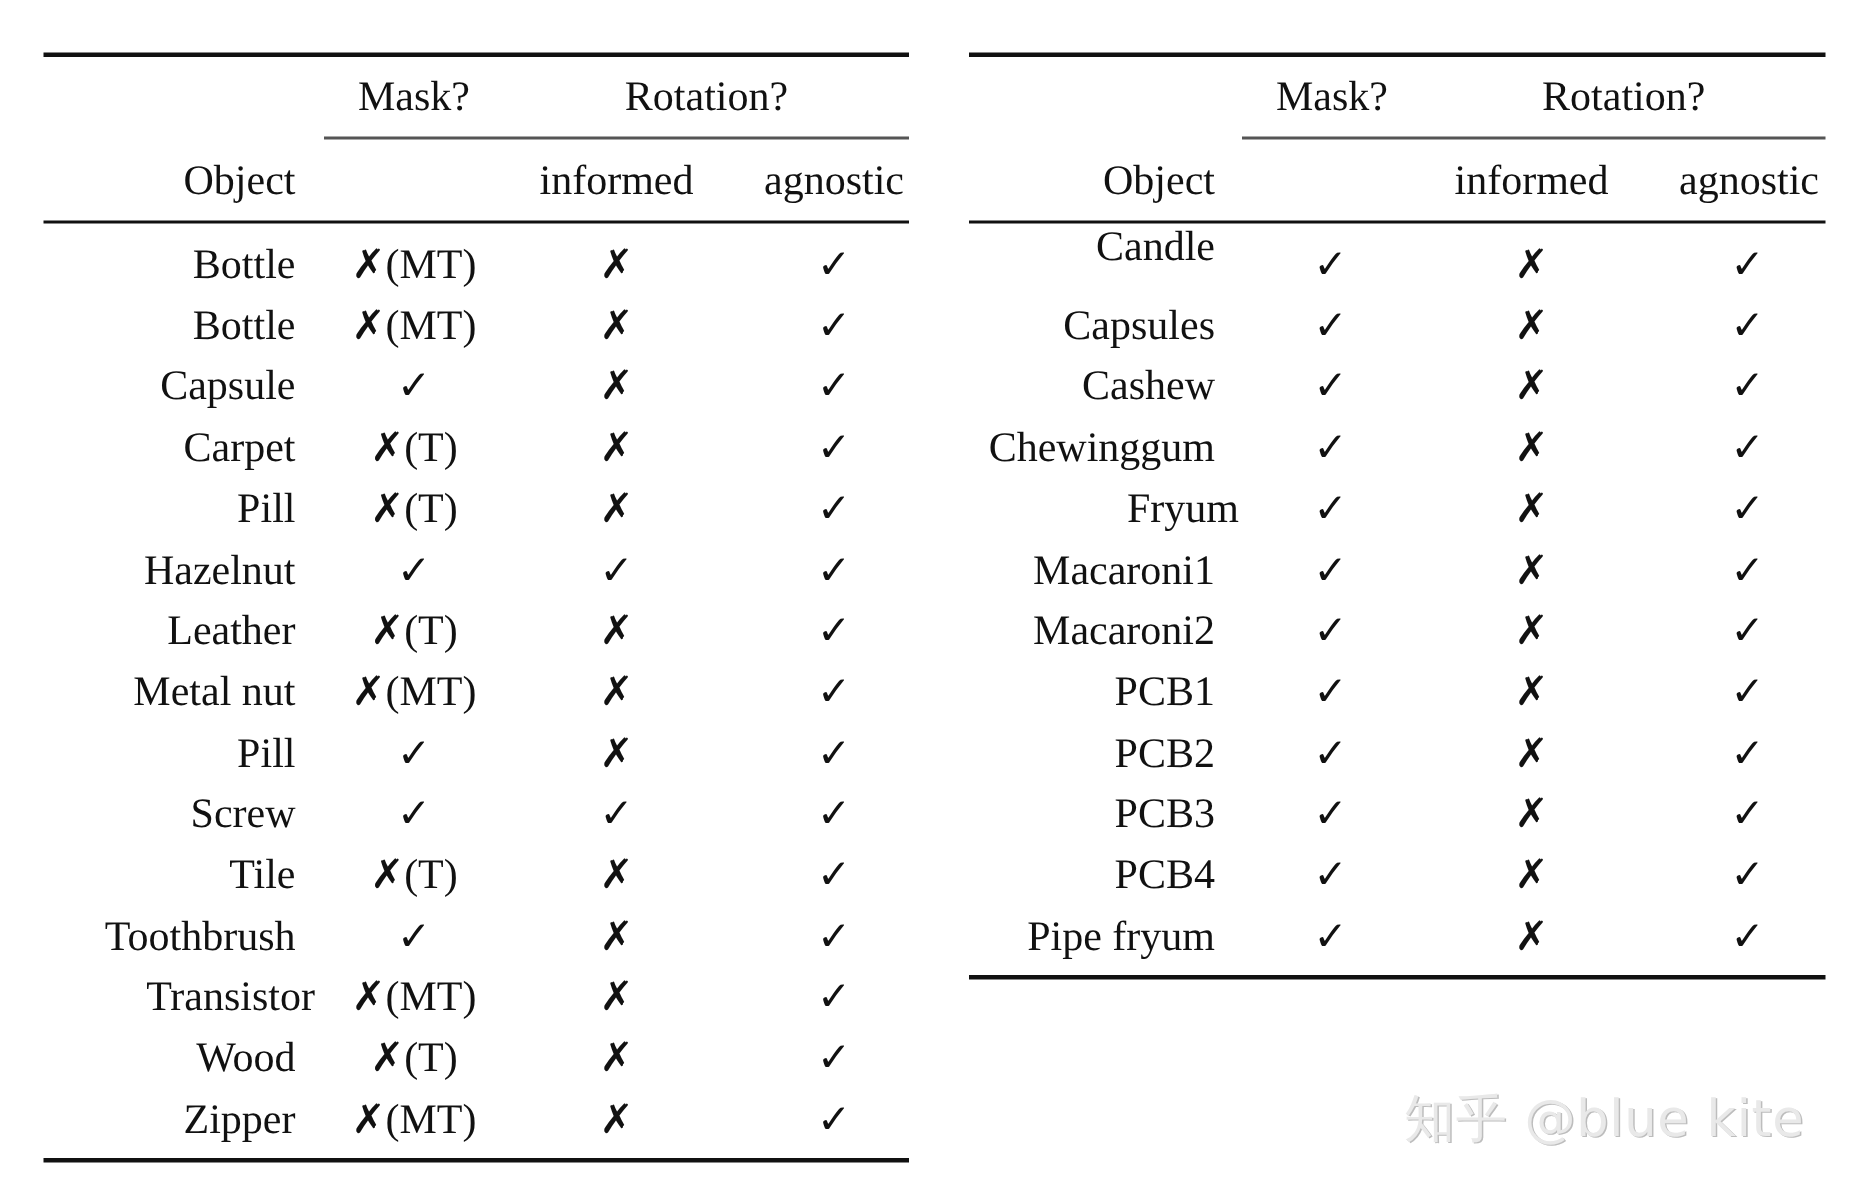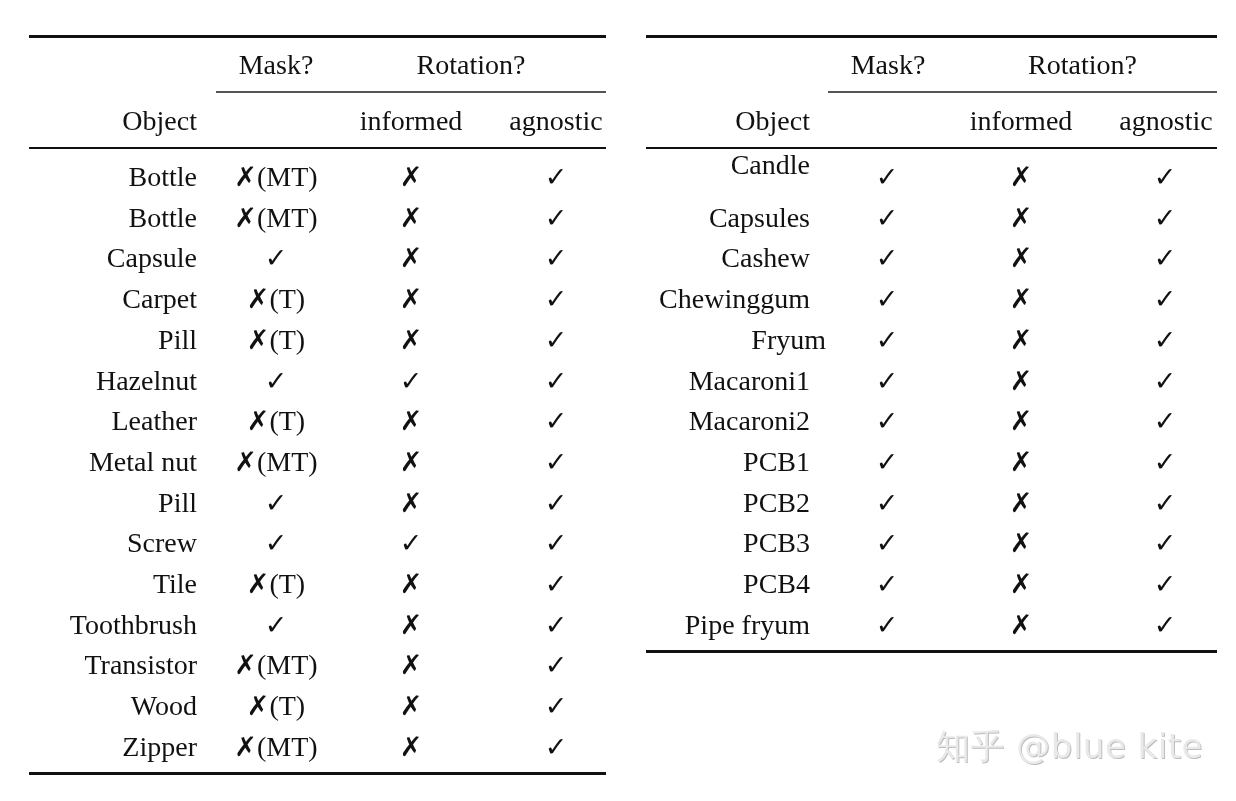--- a/index.html
+++ b/index.html
@@ -107,21 +107,21 @@
         <div class="cell center" style="left: 361px; top: 567px; width: 100px;"><span class="mark">✗</span></div>
         <div class="cell center" style="left: 506px; top: 567px; width: 100px;"><span class="mark">✓</span></div>
       </div>
       <div>
         <div class="cell right" style="left: 29px; top: 607.7px; width: 168px;">Toothbrush</div>
         <div class="cell center" style="left: 206px; top: 607.7px; width: 140px;"><span class="mark">✓</span></div>
         <div class="cell center" style="left: 361px; top: 607.7px; width: 100px;"><span class="mark">✗</span></div>
         <div class="cell center" style="left: 506px; top: 607.7px; width: 100px;"><span class="mark">✓</span></div>
       </div>
       <div>
-        <div class="cell right" style="left: 29px; top: 648.4px; width: 168px;">Transistor</div>
+        <div class="cell right" style="left: 42px; top: 648.4px; width: 168px;">Transistor</div>
         <div class="cell center" style="left: 206px; top: 648.4px; width: 140px;"><span class="mark">✗</span><span class="paren">(MT)</span></div>
         <div class="cell center" style="left: 361px; top: 648.4px; width: 100px;"><span class="mark">✗</span></div>
         <div class="cell center" style="left: 506px; top: 648.4px; width: 100px;"><span class="mark">✓</span></div>
       </div>
       <div>
         <div class="cell right" style="left: 29px; top: 689.1px; width: 168px;">Wood</div>
         <div class="cell center" style="left: 206px; top: 689.1px; width: 140px;"><span class="mark">✗</span><span class="paren">(T)</span></div>
         <div class="cell center" style="left: 361px; top: 689.1px; width: 100px;"><span class="mark">✗</span></div>
         <div class="cell center" style="left: 506px; top: 689.1px; width: 100px;"><span class="mark">✓</span></div>
       </div>

